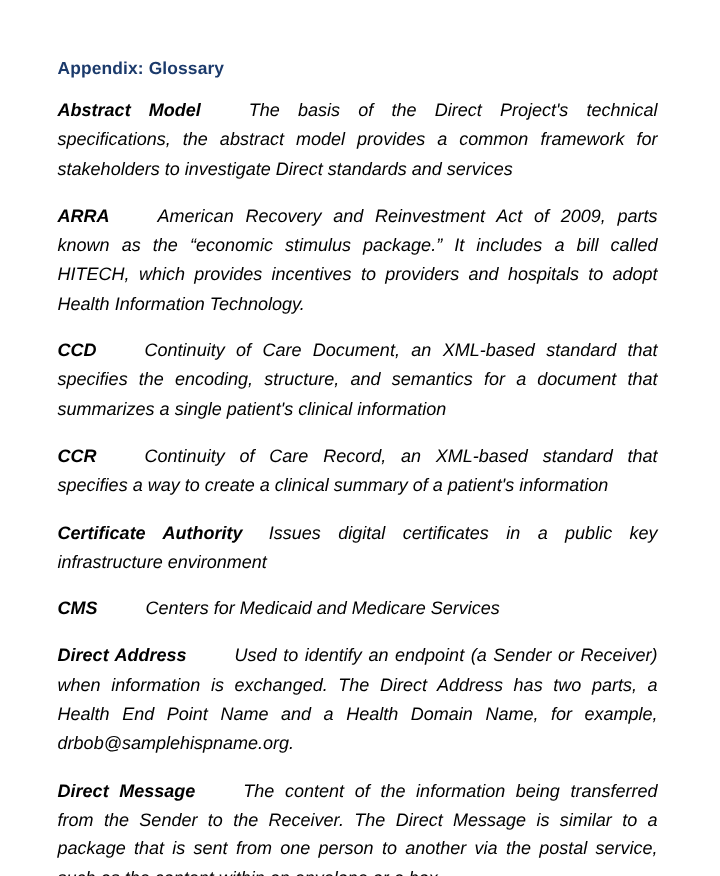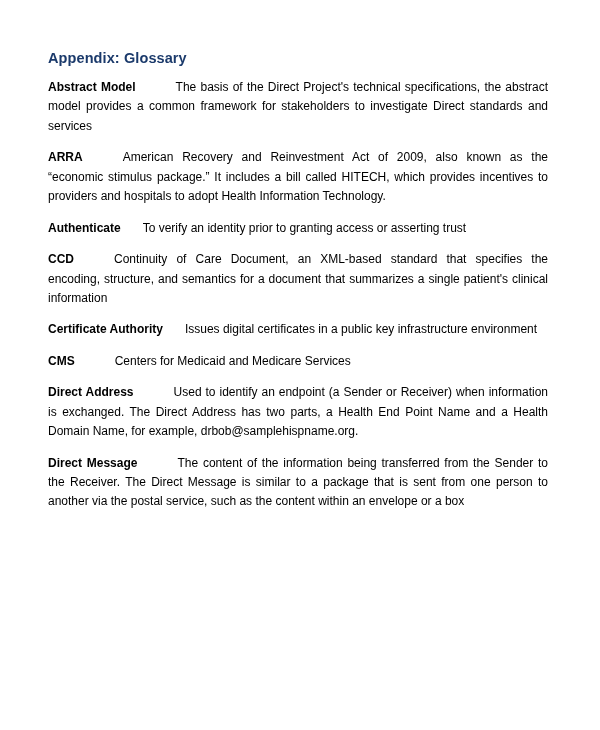--- a/index.html
+++ b/index.html
@@ -27,24 +27,25 @@
     color: #1b3a6b;
     margin: 0 0 9px 0;
     letter-spacing: 0.1px;
   }
   .glossary {
     display: block;
   }
   .entry {
     display: block;
     margin-bottom: 11px;
-    font-size: 12px;
+    font-size: 15px;
     line-height: 1.62;
     text-align: justify;
     text-justify: inter-word;
+    font-style: italic;
   }
   .entry:last-child {
     margin-bottom: 0;
   }
   .term {
     font-weight: bold;
     white-space: nowrap;
   }
   .gap-wide {
     display: inline-block;
@@ -60,22 +61,22 @@
 </style>
 </head>
 <body>
 
 <div class="page">
 
   <h1 class="doc-title">Appendix: Glossary</h1>
 
   <div class="glossary" id="glossary-list">
       <p class="entry"><span class="term">Abstract Model</span><span class="gap-wide"></span><span class="def">The basis of the Direct Project's technical specifications, the abstract model provides a common framework for stakeholders to investigate Direct standards and services</span></p>
-      <p class="entry"><span class="term">ARRA</span><span class="gap-wide"></span><span class="def">American Recovery and Reinvestment Act of 2009, also known as the “economic stimulus package.” It includes a bill called HITECH, which provides incentives to providers and hospitals to adopt Health Information Technology.</span></p>
-      <p class="entry"><span class="term">Authenticate</span><span class="gap-med"></span><span class="def">To verify an identity prior to granting access or asserting trust</span></p>
+      <p class="entry"><span class="term">ARRA</span><span class="gap-wide"></span><span class="def">American Recovery and Reinvestment Act of 2009, parts known as the “economic stimulus package.” It includes a bill called HITECH, which provides incentives to providers and hospitals to adopt Health Information Technology.</span></p>
       <p class="entry"><span class="term">CCD</span><span class="gap-wide"></span><span class="def">Continuity of Care Document, an XML-based standard that specifies the encoding, structure, and semantics for a document that summarizes a single patient's clinical information</span></p>
+      <p class="entry"><span class="term">CCR</span><span class="gap-wide"></span><span class="def">Continuity of Care Record, an XML-based standard that specifies a way to create a clinical summary of a patient's information</span></p>
       <p class="entry"><span class="term">Certificate Authority</span><span class="gap-med"></span><span class="def">Issues digital certificates in a public key infrastructure environment</span></p>
       <p class="entry"><span class="term">CMS</span><span class="gap-wide"></span><span class="def">Centers for Medicaid and Medicare Services</span></p>
       <p class="entry"><span class="term">Direct Address</span><span class="gap-wide"></span><span class="def">Used to identify an endpoint (a Sender or Receiver) when information is exchanged. The Direct Address has two parts, a Health End Point Name and a Health Domain Name, for example, drbob@samplehispname.org.</span></p>
       <p class="entry"><span class="term">Direct Message</span><span class="gap-wide"></span><span class="def">The content of the information being transferred from the Sender to the Receiver. The Direct Message is similar to a package that is sent from one person to another via the postal service, such as the content within an envelope or a box</span></p>
     </div>
 
 </div>
 
 </body></html>

